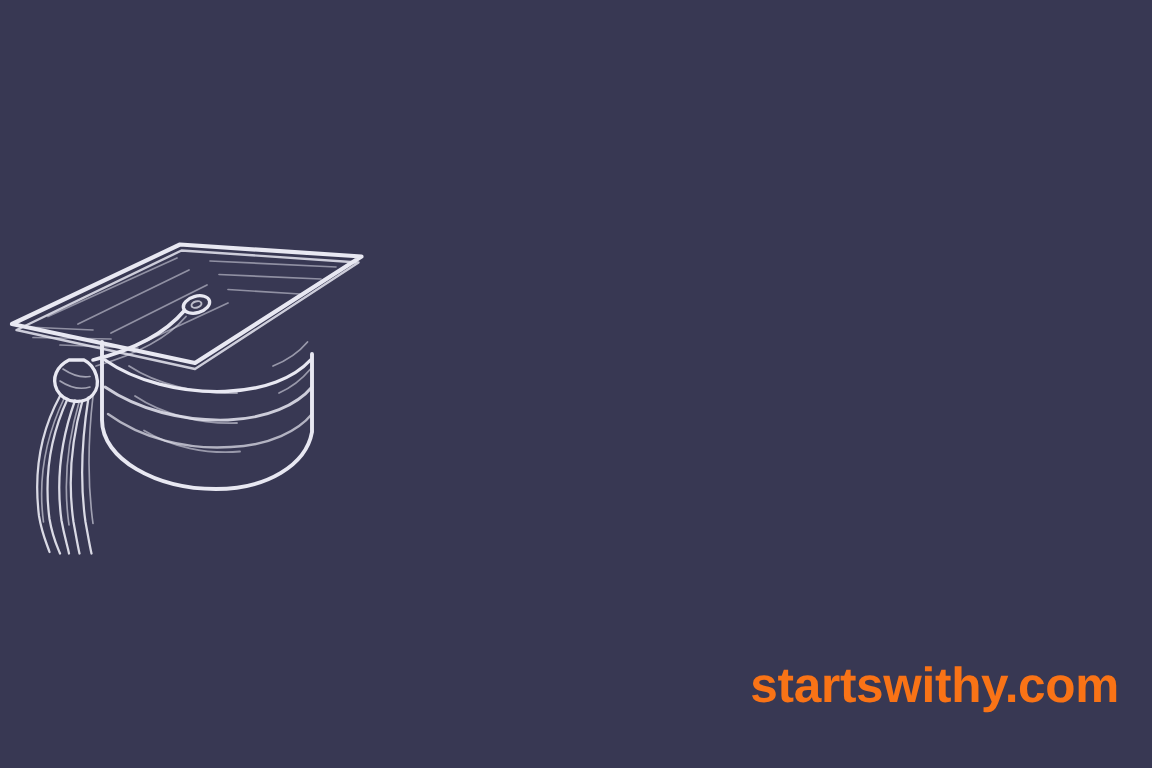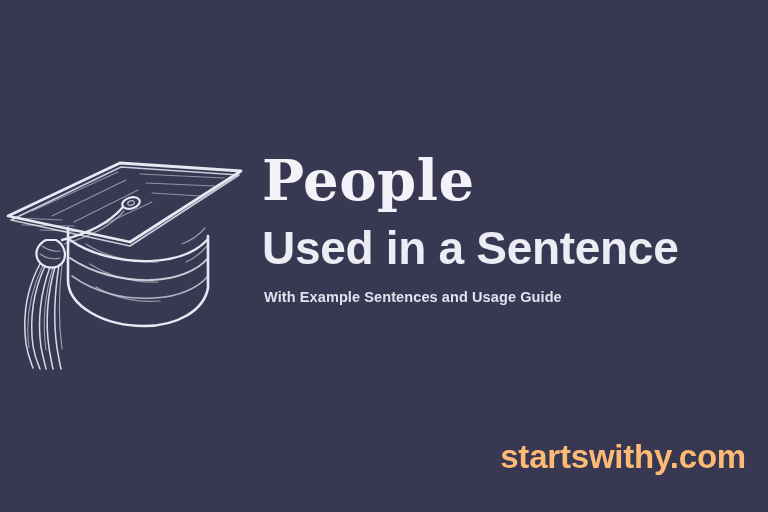--- a/index.html
+++ b/index.html
@@ -71,21 +71,21 @@
 
   
   #site-brand {
     position: absolute;
     right: 22px;
     top: 437px;
     font-family: "Liberation Sans", sans-serif;
     font-weight: 700;
     font-size: 33px;
     line-height: 1.2;
-    color: #fdba74;
+    color: #f97316;
     letter-spacing: -0.2px;
     white-space: nowrap;
   }
 </style>
 </head>
 <body>
 
 <div id="canvas">
 
   <div id="cap-illustration">
@@ -147,21 +147,16 @@
         <path d="M59 125 C55 150, 53 180, 57 208 C59 219, 60 225, 61 229"></path>
       </g>
       <g stroke-width="1.1" opacity="0.6">
         <path d="M43 125 C31 150, 25 178, 29 208"></path>
         <path d="M53 127 C45 154, 42 182, 46 210"></path>
         <path d="M62 124 C59 150, 58 180, 62 209"></path>
       </g>
     </svg>
   </div>
 
-  <div id="headline-block">
-    <div id="word-title">People</div>
-    <div id="headline-title">Used in a Sentence</div>
-    <div id="headline-subtitle">With Example Sentences and Usage Guide</div>
-  </div>
 
   <div id="site-brand">startswithy.com</div>
 
 </div>
 
 </body></html>

